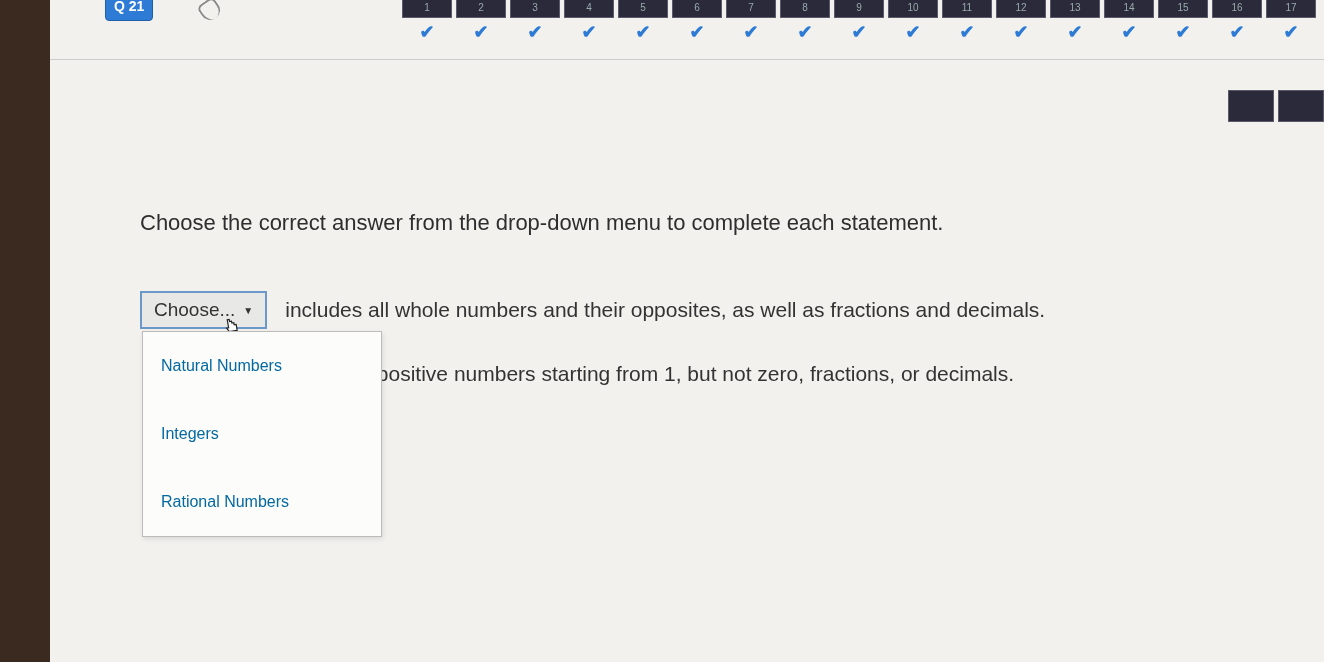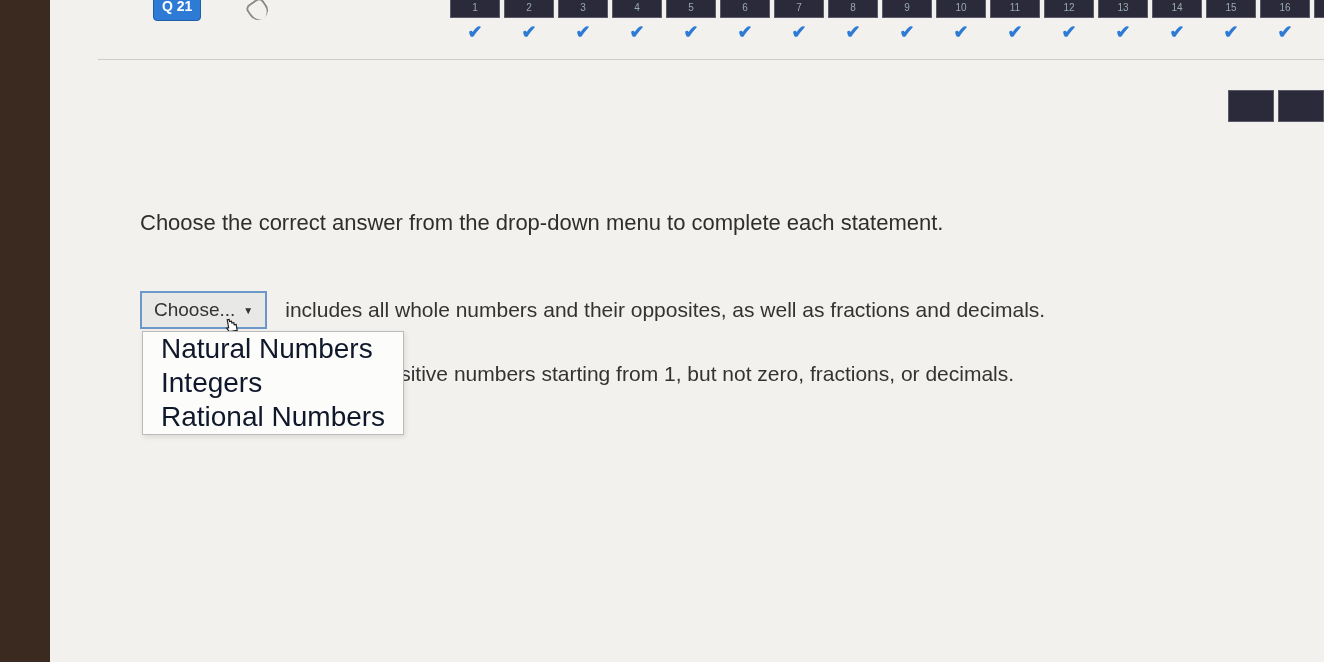--- a/index.html
+++ b/index.html
@@ -14,21 +14,20 @@
   .outer-frame {
     border-left: 50px solid #3a2a20;
     height: 100%;
     background: #f2f1ed;
   }
   .top-bar {
     height: 60px;
     position: relative;
     border-bottom: 1px solid #ccc;
     background: #f2f1ed;
-    margin-left: 48px;
   }
   .q-badge {
     position: absolute;
     left: 55px;
     top: -6px;
     background: #2e7bd6;
     color: #fff;
     border-radius: 4px;
     padding: 3px 8px 6px 8px;
     font-weight: bold;
@@ -140,23 +139,23 @@
     position: absolute;
     left: 0;
     top: 38px;
     background: #fcfcfa;
     border: 1px solid #bbb;
     box-shadow: 1px 2px 5px rgba(0,0,0,0.1);
     min-width: 240px;
     z-index: 10;
   }
   .dropdown-menu .item {
-    padding: 1px 18px;
-    font-size: 28px;
-    color: #0f172a;
+    padding: 25px 18px;
+    font-size: 16px;
+    color: #0369a1;
     cursor: pointer;
     white-space: nowrap;
   }
   .statement-text { color: #333; text-align: center; }
   .second-row-text {
     position: absolute;
     left: 350px;
     top: 362px;
     font-size: 21px;
     color: #333;

